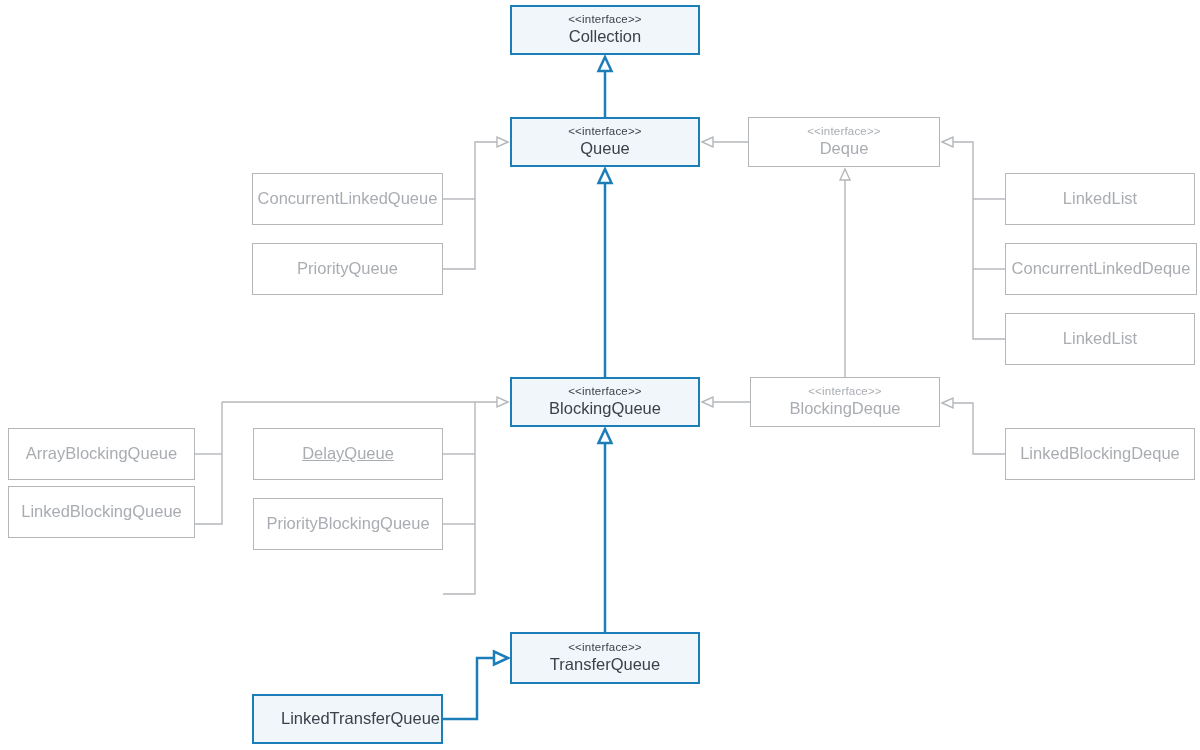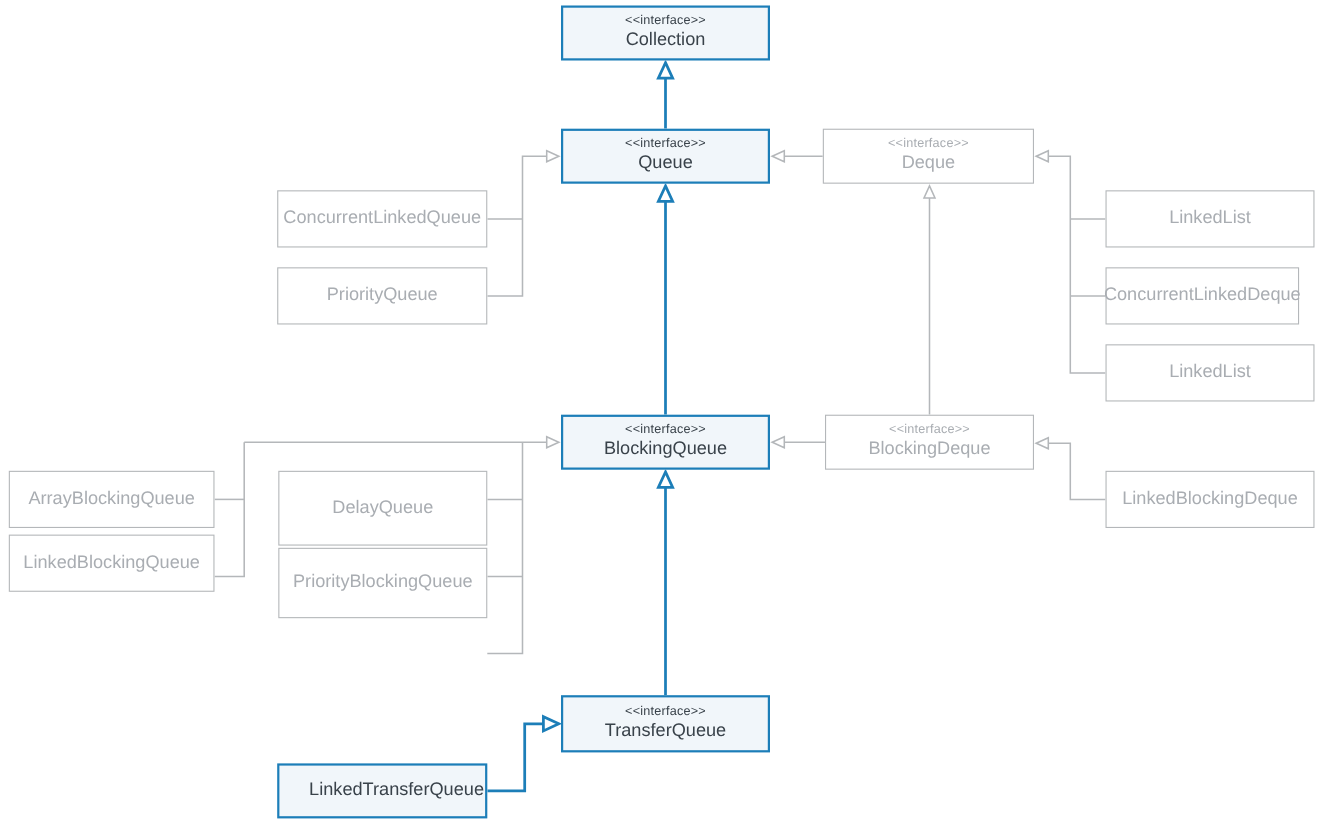--- a/index.html
+++ b/index.html
@@ -141,21 +141,21 @@
     <div class="classname">ConcurrentLinkedQueue</div>
   </div>
     <div class="node gray" style="left: 252px; top: 243px; width: 191px; height: 52px; text-align: right;">
 
     <div class="classname">PriorityQueue</div>
   </div>
     <div class="node gray" style="left: 1005px; top: 173px; width: 190px; height: 52px;">
 
     <div class="classname">LinkedList</div>
   </div>
-    <div class="node gray" style="left: 1005px; top: 243px; width: 176px; height: 52px;">
+    <div class="node gray" style="left: 1005px; top: 243px; width: 192px; height: 52px;">
 
     <div class="classname">ConcurrentLinkedDeque</div>
   </div>
     <div class="node gray" style="left: 1005px; top: 313px; width: 190px; height: 52px;">
 
     <div class="classname">LinkedList</div>
   </div>
     <div class="node accent" style="left: 510px; top: 377px; width: 190px; height: 50px;">
     <div class="stereotype">&lt;&lt;interface&gt;&gt;</div>
     <div class="classname">BlockingQueue</div>
@@ -165,25 +165,25 @@
     <div class="classname">BlockingDeque</div>
   </div>
     <div class="node gray" style="left: 8px; top: 428px; width: 187px; height: 52px;">
 
     <div class="classname">ArrayBlockingQueue</div>
   </div>
     <div class="node gray" style="left: 8px; top: 486px; width: 187px; height: 52px;">
 
     <div class="classname">LinkedBlockingQueue</div>
   </div>
-    <div class="node gray" style="left: 253px; top: 428px; width: 190px; height: 68px;">
+    <div class="node gray" style="left: 253px; top: 428px; width: 190px; height: 52px; text-decoration: underline;">
 
     <div class="classname">DelayQueue</div>
   </div>
-    <div class="node gray" style="left: 253px; top: 498px; width: 190px; height: 64px;">
+    <div class="node gray" style="left: 253px; top: 498px; width: 190px; height: 52px;">
 
     <div class="classname">PriorityBlockingQueue</div>
   </div>
     <div class="node gray" style="left: 1005px; top: 428px; width: 190px; height: 52px; align-items: center;">
 
     <div class="classname">LinkedBlockingDeque</div>
   </div>
     <div class="node accent" style="left: 510px; top: 632px; width: 190px; height: 52px;">
     <div class="stereotype">&lt;&lt;interface&gt;&gt;</div>
     <div class="classname">TransferQueue</div>

